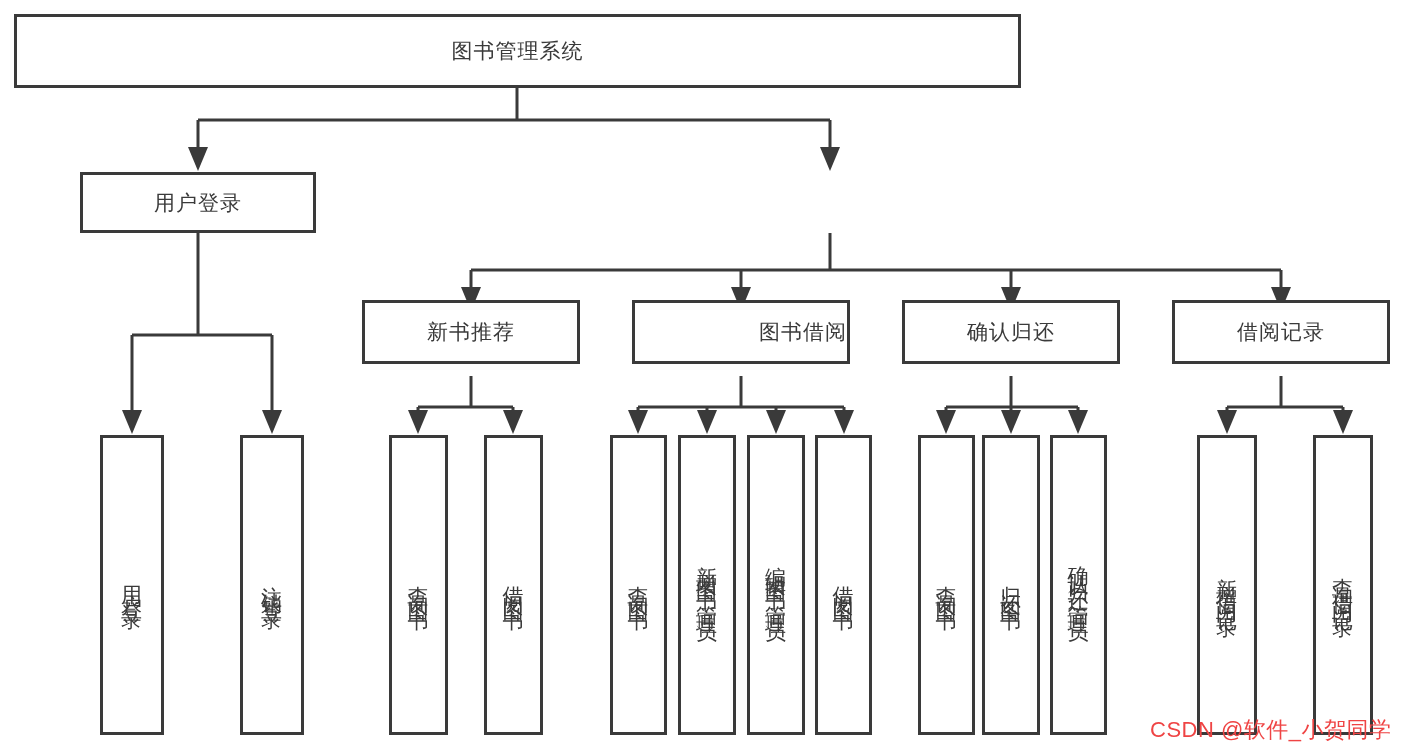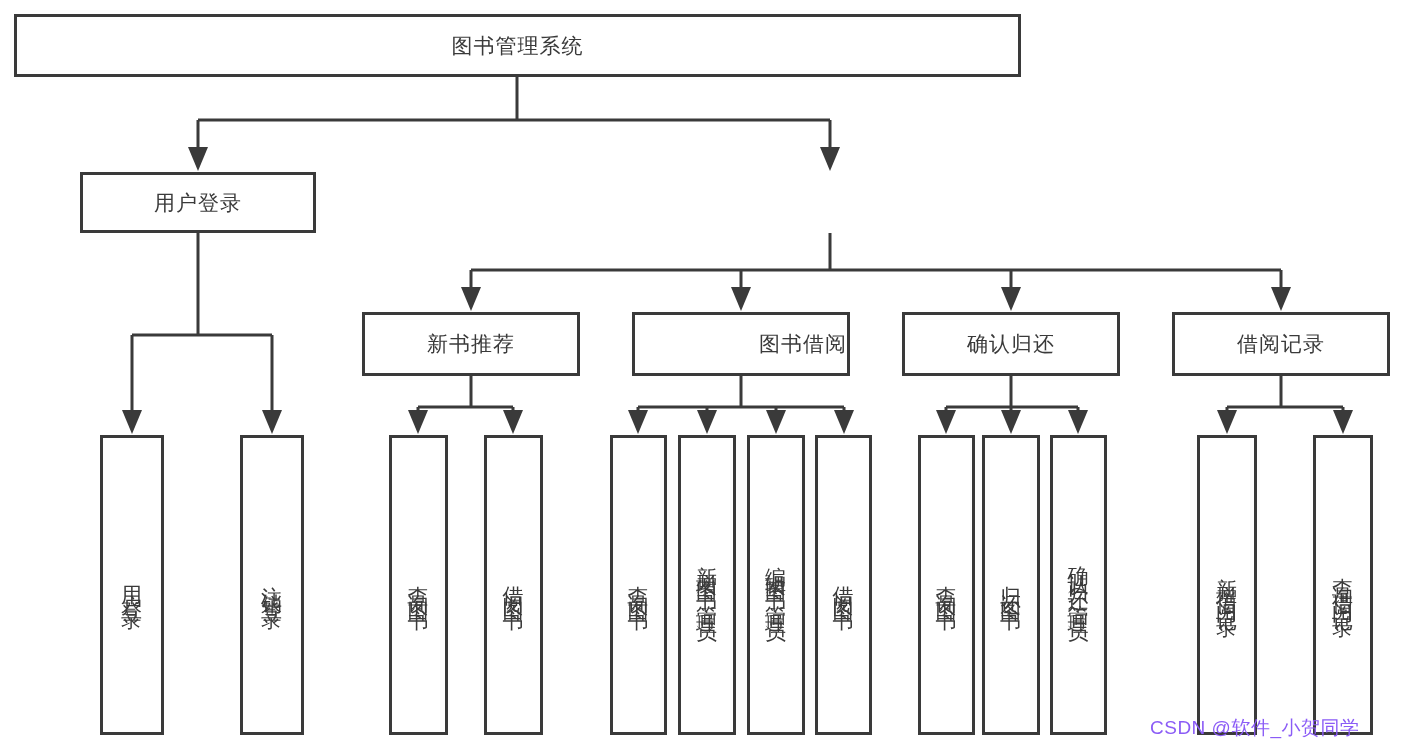--- a/index.html
+++ b/index.html
@@ -23,24 +23,24 @@
     box-sizing: border-box;
     border: 3px solid #3a3a3a;
     background: #ffffff;
     display: flex;
     align-items: center;
     justify-content: center;
     z-index: 2;
     font-size: 21px;
     letter-spacing: 1px;
   }
-  .box.root   { left: 14px;  top: 14px;  width: 1007px; height: 63px; }
+  .box.root   { left: 14px;  top: 14px;  width: 1007px; height: 74px; }
   .box.lvl2a  { left: 80px;  top: 172px; width: 236px;  height: 61px; }
   .box.lvl2b  { left: 712px; top: 172px; width: 236px;  height: 61px; }
-  .box.lvl3   { top: 312px; height: 64px; width: 218px; }
+  .box.lvl3   { top: 300px; height: 64px; width: 218px; }
   .box.l3a { left: 362px; }
   .box.l3b { left: 632px; justify-content: flex-end; }
   .box.l3c { left: 902px; }
   .box.l3d { left: 1172px; }
   .box.leaf { top: 435px; height: 300px; }
   .vtext {
     writing-mode: vertical-rl;
     text-orientation: mixed;
     letter-spacing: 8px;
     line-height: 1;
@@ -58,22 +58,22 @@
   .leaf9  { left: 918px;  width: 57px; }
   .leaf10 { left: 982px;  width: 58px; }
   .leaf11 { left: 1050px; width: 57px; }
   .leaf12 { left: 1197px; width: 60px; }
   .leaf13 { left: 1313px; width: 60px; }
   .watermark {
     position: absolute;
     left: 1150px;
     top: 715px;
     z-index: 5;
-    font-size: 19px;
-    color: #8b5cf6;
+    font-size: 22px;
+    color: #ef4444;
     white-space: nowrap;
     letter-spacing: 0.5px;
   }
 </style>
 </head>
 <body>
 
 <div class="canvas">
 
   <svg class="connectors" viewBox="0 0 1405 747">

